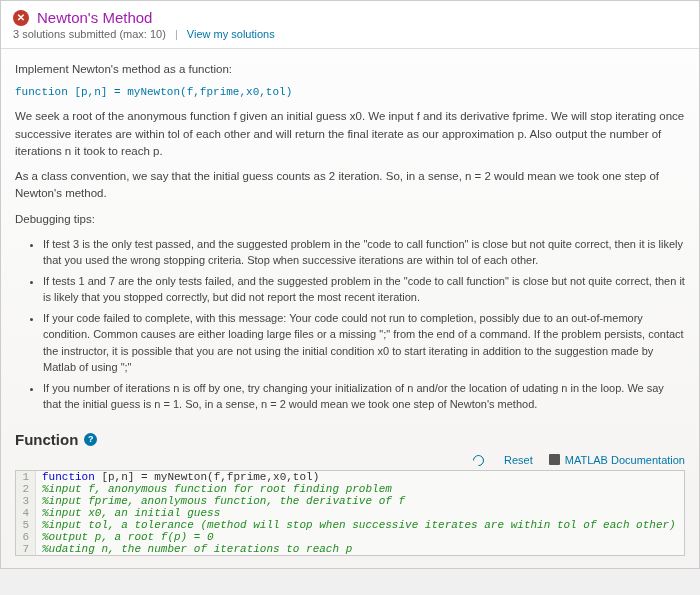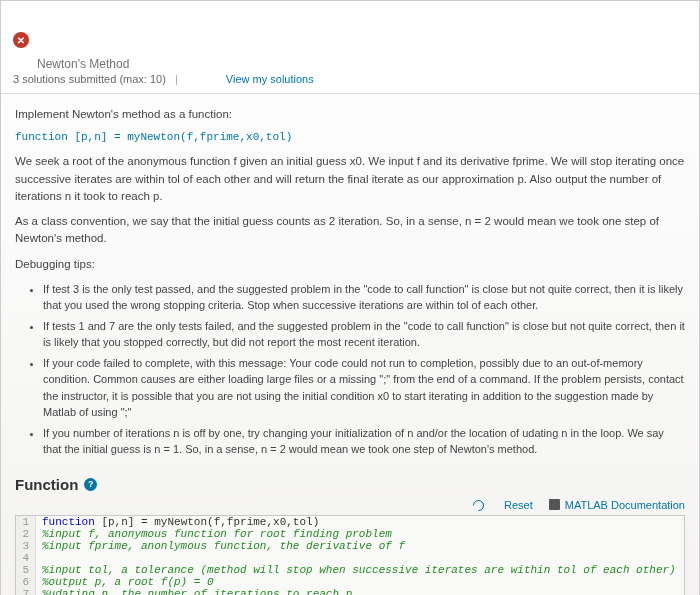--- a/index.html
+++ b/index.html
@@ -1,24 +1,24 @@
 <!DOCTYPE html>
 <html><head>
   <meta charset="utf-8">
   <style>
     * { margin: 0; padding: 0; box-sizing: border-box; }
     body { font-family: Arial, Helvetica, sans-serif; font-size: 12px; color: #333; background: #f0f0f0; width: 700px; }
     .container { background: #fff; border: 1px solid #ccc; margin: 0; }
     .header { padding: 8px 12px; border-bottom: 1px solid #ddd; }
     .title-row { display: flex; align-items: center; gap: 8px; }
     .close-icon { width: 16px; height: 16px; background: #c0392b; border-radius: 50%; display: flex; align-items: center; justify-content: center; color: #fff; font-size: 10px; font-weight: bold; cursor: pointer; }
-    .title { font-size: 12px; font-weight: normal; color: #737373; margin-top: 48px; }
+    .title { font-size: 15px; font-weight: normal; color: #a21caf; }
     .subtitle { font-size: 11px; color: #666; margin-top: 2px; margin-left: 0; }
     .subtitle .divider { margin: 0 6px; color: #aaa; }
-    .link { color: #0076a8; cursor: pointer; margin-left: 39px; }
+    .link { color: #0076a8; cursor: pointer; }
     .content { padding: 12px 14px; background: linear-gradient(180deg,#fdfdfd,#f4f3f1); }
     .desc { font-size: 11.5px; color: #444; line-height: 1.5; margin-bottom: 8px; }
     .code { font-family: "Courier New", monospace; font-size: 11px; color: #0076a8; margin: 6px 0 10px; }
     ul { margin: 6px 0 14px 28px; }
     li { font-size: 11px; color: #444; line-height: 1.5; margin-bottom: 4px; }
     .section-title { font-size: 15px; font-weight: bold; color: #333; margin-top: 18px; display:flex; align-items:center; gap:6px;}
     .help-icon { width:13px;height:13px;background:#0076a8;border-radius:50%;color:#fff;font-size:9px;display:flex;align-items:center;justify-content:center;}
     .toolbar { display: flex; justify-content: flex-end; gap: 16px; margin: 6px 0 4px; font-size: 11px; }
     .reset { color: #0076a8; cursor: pointer; display:flex; align-items:flex-end; gap:20px;}
     .reset-icon{width:11px;height:11px;border:1.5px solid #0076a8;border-left-color:transparent;border-radius:50%;transform:rotate(-45deg);}
@@ -84,20 +84,21 @@
         <div class="line">
           <div class="gutter">2</div>
           <div class="codecell"><span class="cm">%input f, anonymous function for root finding problem</span></div>
         </div>
         <div class="line">
           <div class="gutter">3</div>
           <div class="codecell"><span class="cm">%input fprime, anonlymous function, the derivative of f</span></div>
         </div>
         <div class="line">
           <div class="gutter">4</div>
+          <div class="codecell"><span class="cm">%input x0, an initial guess</span></div>
         </div>
         <div class="line">
           <div class="gutter">5</div>
           <div class="codecell"><span class="cm">%input tol, a tolerance (method will stop when successive iterates are within tol of each other)</span></div>
         </div>
         <div class="line">
           <div class="gutter">6</div>
           <div class="codecell"><span class="cm">%output p, a root f(p) = 0</span></div>
         </div>
         <div class="line">

